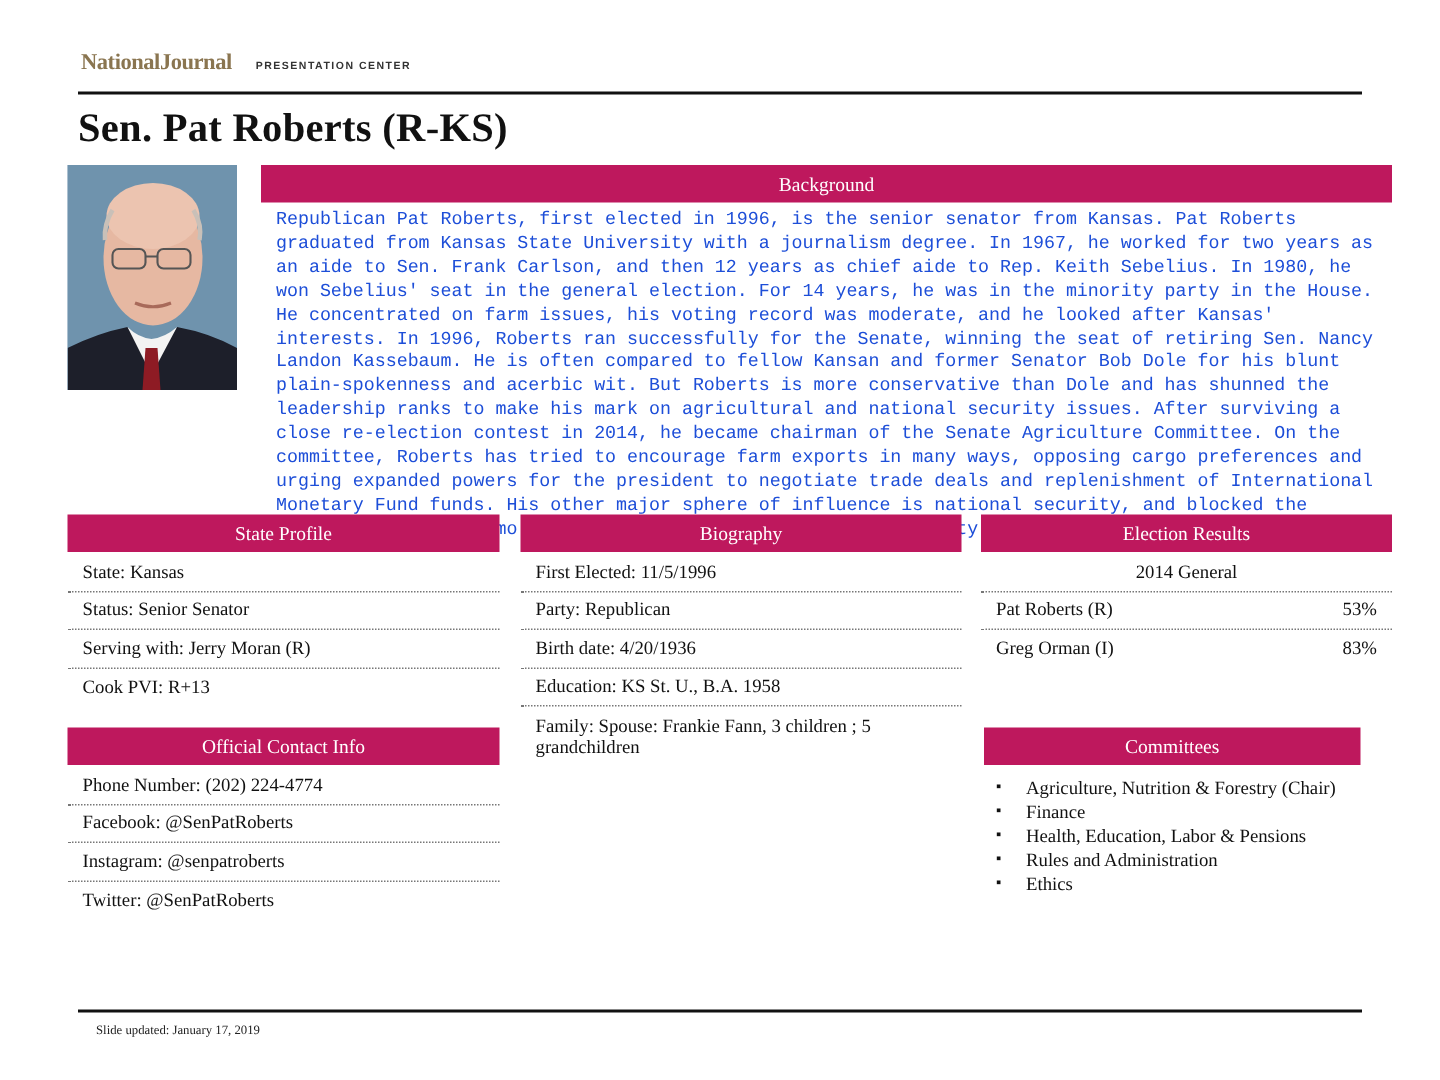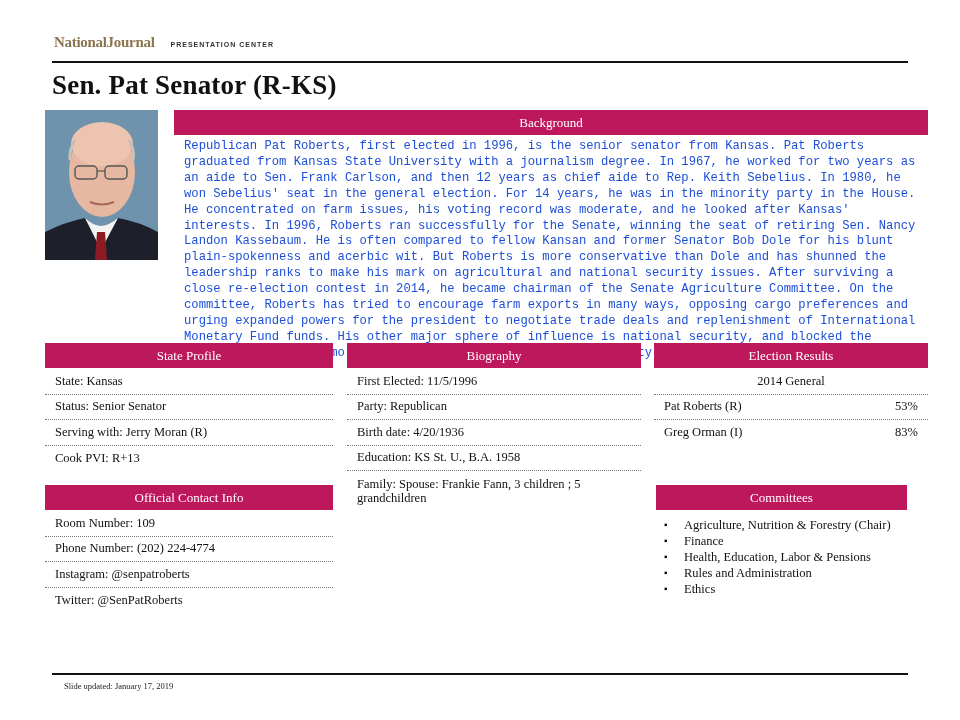--- a/index.html
+++ b/index.html
@@ -37,21 +37,21 @@
 </style>
 </head>
 <body>
 
 <div class="brand">
   <span class="brand-name">NationalJournal</span>
   <span class="brand-sub">PRESENTATION CENTER</span>
 </div>
 <div class="rule" style="top:61px;"></div>
 
-<h1 class="title">Sen. Pat Senator (R-KS)</h1>
+<h1 class="title">Sen. Pat Roberts (R-KS)</h1>
 
 <div class="photo" title="Portrait of Sen. Pat Roberts">
   <svg width="113" height="150" viewBox="0 0 113 150">
     <rect width="113" height="150" fill="#6f93ad"></rect>
     <path d="M0 150 L0 122 Q20 112 40 108 L56 135 L73 108 Q95 112 113 122 L113 150 Z" fill="#1d1f2a"></path>
     <path d="M40 108 L56 140 L73 108 Q65 115 56 116 Q47 115 40 108 Z" fill="#f3f3f3"></path>
     <path d="M52 122 L60 122 L62 150 L50 150 Z" fill="#8e1b24"></path>
     <ellipse cx="57" cy="62" rx="33" ry="45" fill="#e6b8a2"></ellipse>
     <ellipse cx="57" cy="34" rx="31" ry="22" fill="#ecc4b0"></ellipse>
     <path d="M25 50 Q24 40 30 30" stroke="#c9c0b8" stroke-width="3" fill="none"></path>
@@ -91,22 +91,22 @@
     <span>53%</span>
   </div>
   <div class="row">
     <span>Greg Orman (I)</span>
     <span>83%</span>
   </div>
 </div>
 
 <div class="hdr" style="left:45px; top:485px; width:288px;">Official Contact Info</div>
 <div class="list" style="left:45px; top:511px; width:288px;">
-  <div class="row">Room Number: 109</div>
   <div class="row">Phone Number: (202) 224-4774</div>
+  <div class="row">Facebook: @SenPatRoberts</div>
   <div class="row">Instagram: @senpatroberts</div>
   <div class="row">Twitter: @SenPatRoberts</div>
 </div>
 
 <div class="hdr" style="left:656px; top:485px; width:251px;">Committees</div>
 <ul class="committees">
   <li>
       <span class="bullet">▪</span>
       <span style="width:210px">Agriculture, Nutrition &amp; Forestry (Chair)</span>
     </li>

